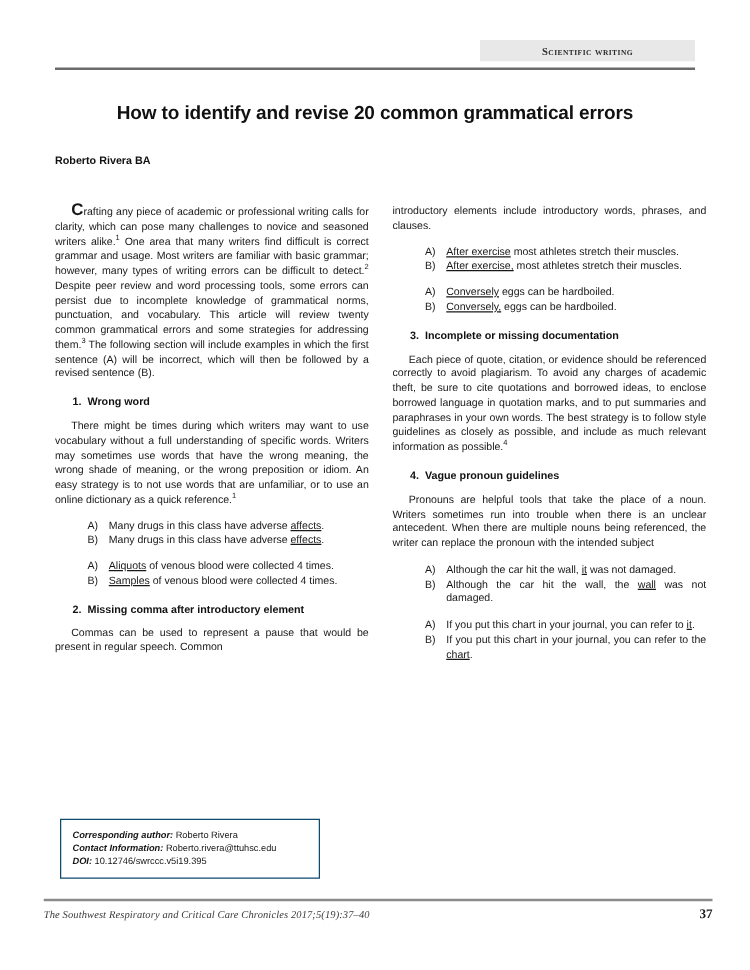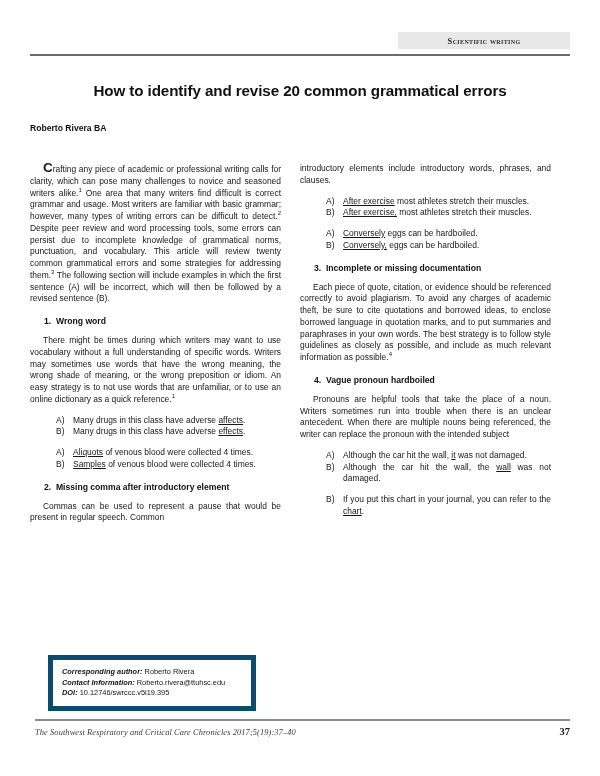--- a/index.html
+++ b/index.html
@@ -12,21 +12,21 @@
     height: 776px;
     font-family: "Liberation Sans", sans-serif;
     color: #1a1a1a;
     overflow: hidden;
   }
   .page {
     position: relative;
     width: 600px;
     height: 776px;
     box-sizing: border-box;
-    padding: 0 30px;
+    padding: 0 44px;
   }
 
   
   .runhead-row {
     display: flex;
     justify-content: flex-end;
     padding-top: 32px;
   }
   .runhead-band {
     background: #e8e8e8;
@@ -128,21 +128,21 @@
   }
   .lbl { display: inline-block; width: 17px; text-indent: 0; }
   u { text-decoration: underline; }
 
   
   .corr-box {
     position: absolute;
     left: 48px;
     top: 655px;
     width: 208px;
-    border: 5px solid #0c4a6e;
+    border: 1px solid #0c4a6e;
     padding: 7px 9px 7px 9px;
     box-sizing: border-box;
   }
   .corr-line {
     font-size: 7.4px;
     line-height: 10.6px;
     color: #151515;
     white-space: nowrap;
   }
   .corr-line b {
@@ -243,31 +243,32 @@
         <li><span class="lbl">B)</span><span></span><u>Conversely,</u><span> eggs can be hardboiled.</span></li>
       </ol>
 
       <h2 class="section">
         <span>3.</span>&nbsp;&nbsp;<span>Incomplete or missing documentation</span>
       </h2>
 
       <p class="body indent gap"><span>Each piece of quote, citation, or evidence should be referenced correctly to avoid plagiarism. To avoid any charges of academic theft, be sure to cite quotations and borrowed ideas, to enclose borrowed language in quotation marks, and to put summaries and paraphrases in your own words. The best strategy is to follow style guidelines as closely as possible, and include as much relevant information as possible.</span><sup>4</sup></p>
 
       <h2 class="section">
-        <span>4.</span>&nbsp;&nbsp;<span>Vague pronoun hardboiled</span>
+        <span>4.</span>&nbsp;&nbsp;<span>Vague pronoun guidelines</span>
       </h2>
 
       <p class="body indent gap">Pronouns are helpful tools that take the place of a noun. Writers sometimes run into trouble when there is an unclear antecedent. When there are multiple nouns being referenced, the writer can replace the pronoun with the intended subject</p>
 
       <ol class="examples">
         <li><span class="lbl">A)</span><span>Although the car hit the wall, </span><u>it</u><span> was not damaged.</span></li>
         <li><span class="lbl">B)</span><span>Although the car hit the wall, the </span><u>wall</u><span> was not damaged.</span></li>
       </ol>
 
       <ol class="examples">
+        <li><span class="lbl">A)</span><span>If you put this chart in your journal, you can refer to </span><u>it</u><span>.</span></li>
         <li><span class="lbl">B)</span><span>If you put this chart in your journal, you can refer to the </span><u>chart</u><span>.</span></li>
       </ol>
     </div>
   </div>
 
   <div class="corr-box">
     <div class="corr-line">
       <b>Corresponding author:</b>
       <span>Roberto Rivera</span>
     </div>

